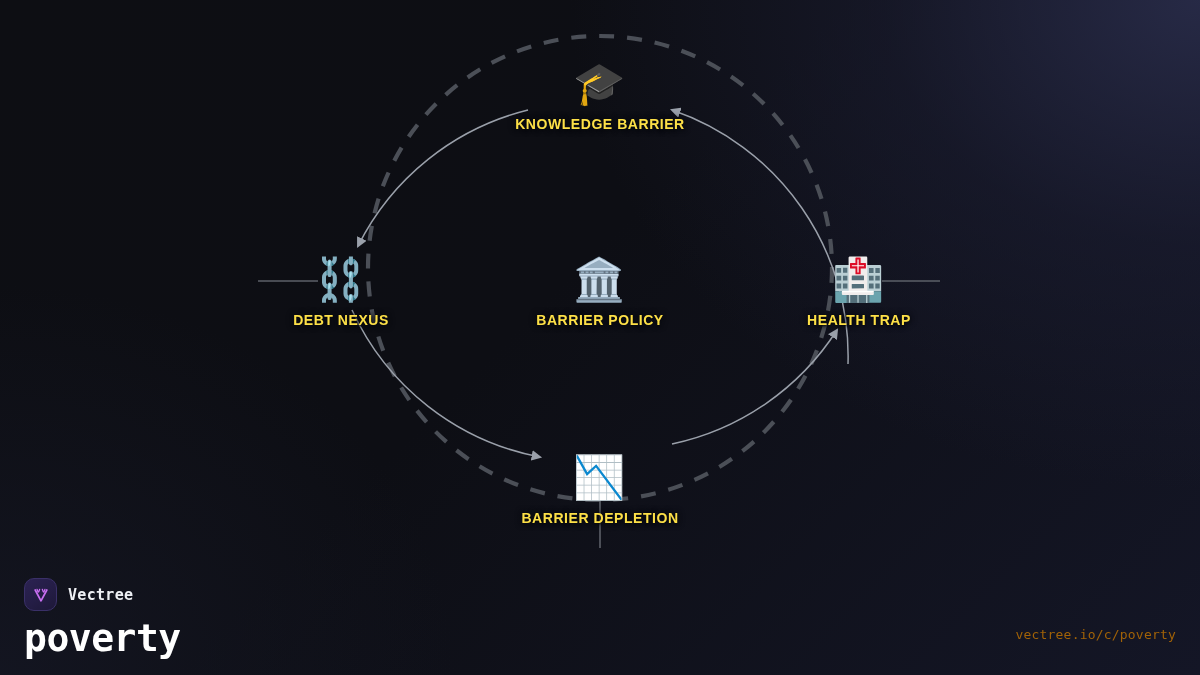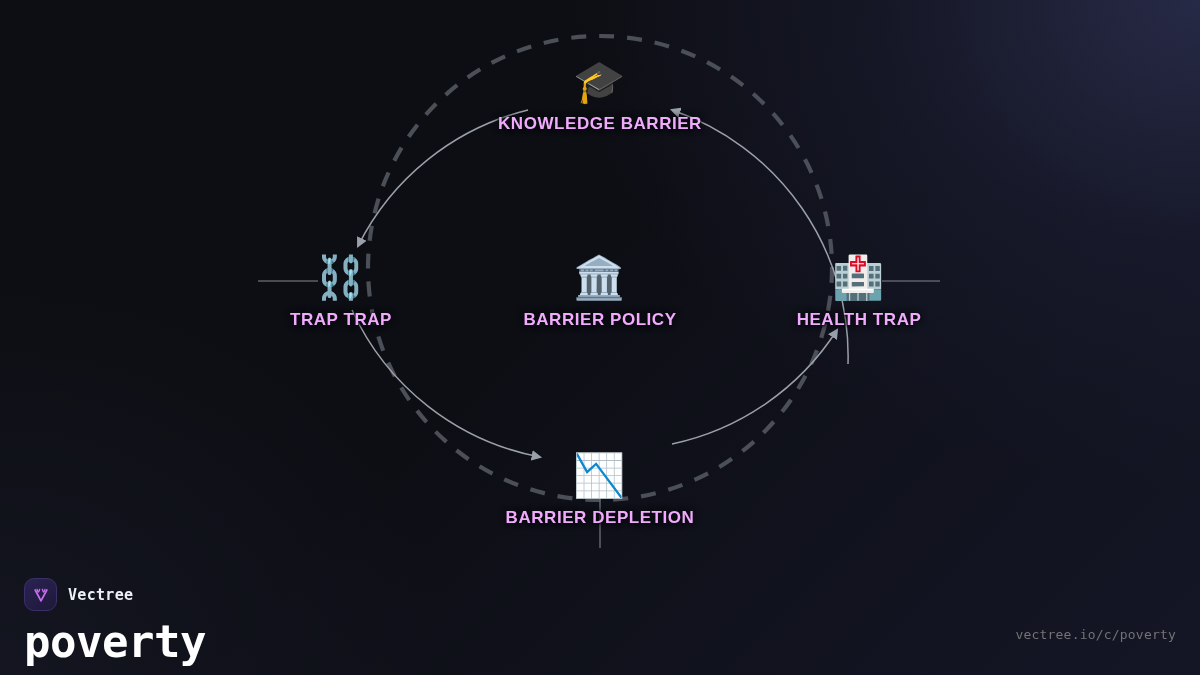--- a/index.html
+++ b/index.html
@@ -23,24 +23,24 @@
     display:flex; flex-direction:column; align-items:center;
     width:220px;
   }
   .node-icon {
     font-size:42px; line-height:46px;
     height:48px; display:flex; align-items:center; justify-content:center;
     user-select:none;
   }
   .node-label {
     margin-top:8px;
-    font-size:17px;
+    font-size:14px;
     font-weight:bold;
     letter-spacing:0.55px;
-    color:#f0abfc;
+    color:#fde047;
     text-align:center;
     white-space:nowrap;
     text-shadow:0 0 7px #0b0c11, 0 0 4px #0b0c11, 0 1px 2px #0b0c11;
   }
   #footer { position:absolute; left:0; right:0; bottom:0; height:115px; }
   #brand-row {
     position:absolute; left:24px; top:18px;
     display:flex; align-items:center; gap:11px;
   }
   #brand-logo {
@@ -49,26 +49,26 @@
     border:1px solid #3a3068;
     display:flex; align-items:center; justify-content:center;
   }
   #brand-name {
     font-family:"DejaVu Sans Mono", monospace;
     font-size:15px; font-weight:bold; color:#eef0f4; letter-spacing:0.3px;
   }
   #page-title {
     position:absolute; left:24px; top:56px;
     font-family:"DejaVu Sans Mono", monospace;
-    font-size:44px; font-weight:bold; color:#ffffff; letter-spacing:-0.5px;
+    font-size:38px; font-weight:bold; color:#ffffff; letter-spacing:-0.5px;
   }
   #footer-url {
     position:absolute; right:24px; bottom:33px;
     font-family:"DejaVu Sans Mono", monospace;
-    font-size:13px; color:#737373; letter-spacing:0.2px;
+    font-size:13px; color:#a16207; letter-spacing:0.2px;
   }
 </style>
 </head>
 <body>
 
 <div id="bg-gradient"></div>
 
 <svg id="canvas" viewBox="0 0 1200 675">
   <defs>
     <marker id="arrow-solid" viewBox="0 0 10 10" refX="8" refY="5" markerWidth="7" markerHeight="7" orient="auto-start-reverse">
@@ -101,21 +101,21 @@
   <div class="node-label">HEALTH TRAP</div>
 </div>
 
 <div class="node" style="left:600px; top:490px;">
   <div class="node-icon">📉</div>
   <div class="node-label">BARRIER DEPLETION</div>
 </div>
 
 <div class="node" style="left:341px; top:292px;">
   <div class="node-icon">⛓️</div>
-  <div class="node-label">TRAP TRAP</div>
+  <div class="node-label">DEBT NEXUS</div>
 </div>
 
 <div class="node" style="left:600px; top:292px;">
   <div class="node-icon">🏛️</div>
   <div class="node-label">BARRIER POLICY</div>
 </div>
 
 <div id="footer">
   <div id="brand-row">
     <div id="brand-logo">

